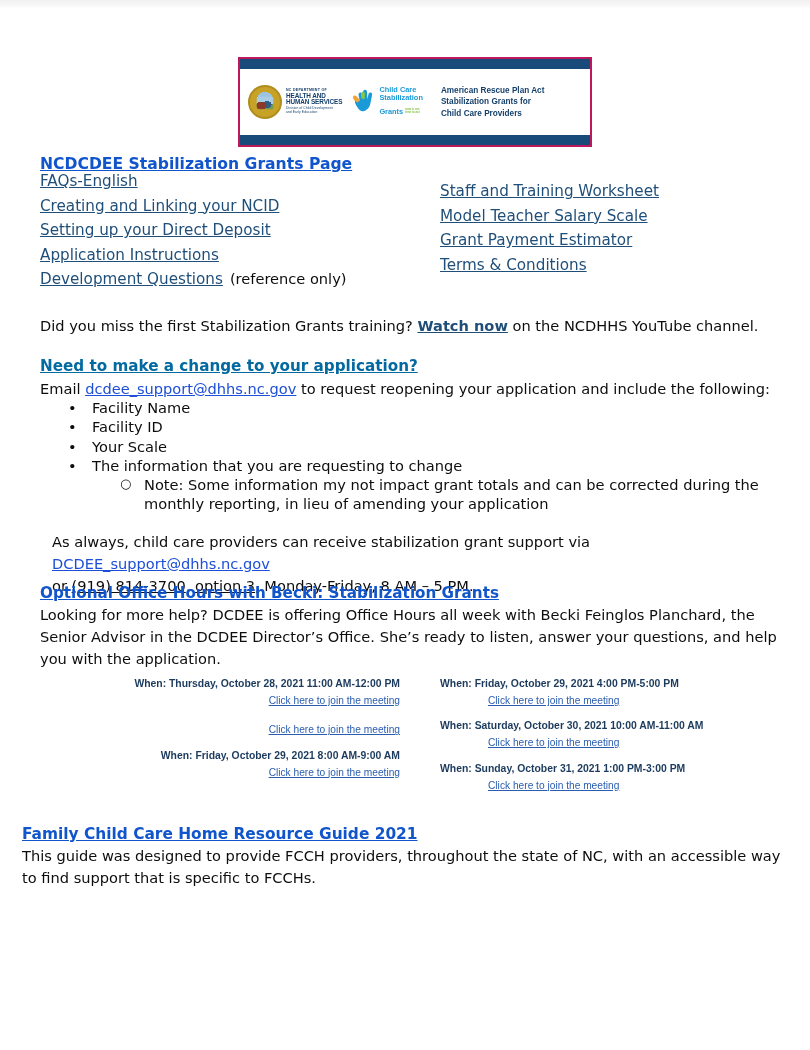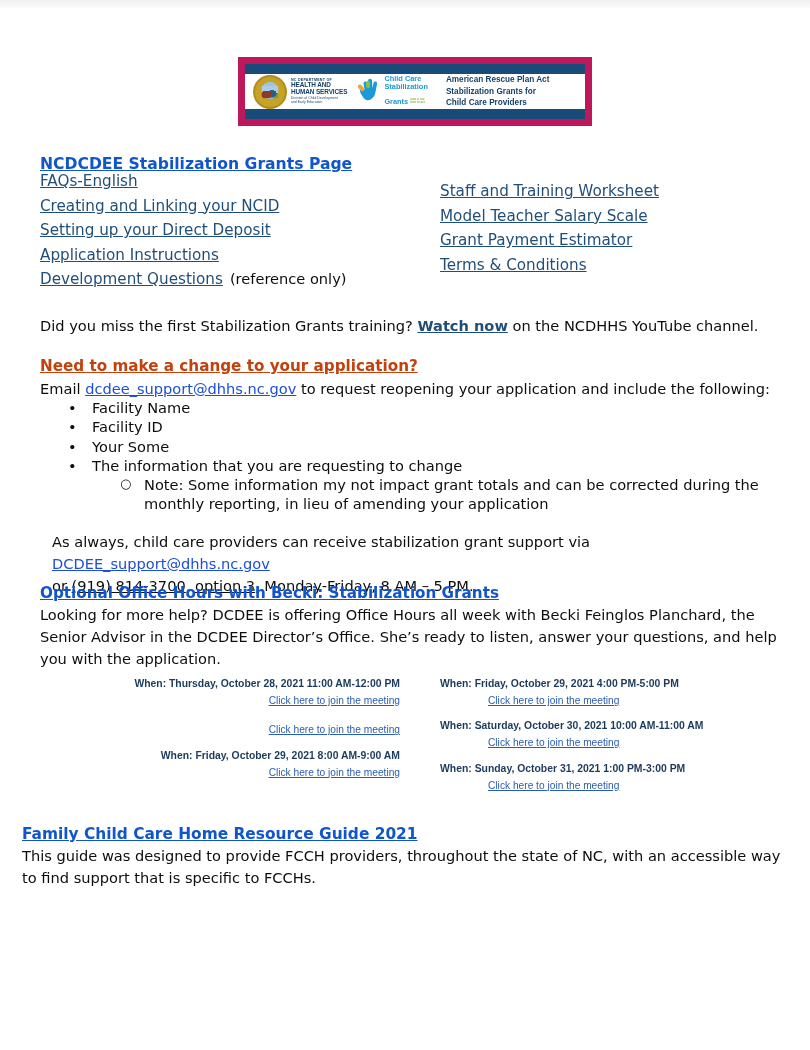--- a/index.html
+++ b/index.html
@@ -26,23 +26,23 @@
     height: 9px;
     background: linear-gradient(to bottom, #f1f1f1 0%, #f7f7f7 55%, #ffffff 100%);
   }
 
   
   .banner {
     position: absolute;
     left: 238px;
     top: 57px;
     width: 354px;
-    height: 69px;
+    height: 90px;
     background: #ffffff;
-    border: 7px solid #be185d;
+    border: 2px solid #be185d;
     box-sizing: border-box;
   }
   .banner-bar {
     position: absolute;
     left: 0; right: 0;
     height: 10px;
     background: #184A7A;
   }
   .banner-bar.top { top: 0; }
   .banner-bar.bottom { bottom: 0; }
@@ -159,21 +159,21 @@
 
   .p-watch { left: 40px; top: 315px; width: 740px; }
   .a-blue-dark { color: #1f4e79; text-decoration: underline; font-weight: bold; }
 
   .red-head {
     position: absolute;
     left: 40px; top: 357px;
     font-family: "DejaVu Sans", sans-serif;
     font-size: 15.2px;
     font-weight: bold;
-    color: #c2410c;
+    color: #0369a1;
     text-decoration: underline;
   }
 
   .p-email { left: 40px; top: 378px; width: 740px; }
   .mail-link { color: #1d4ed8; text-decoration: underline; }
 
   .bullets {
     position: absolute;
     left: 40px; top: 398px;
     width: 740px;
@@ -328,21 +328,21 @@
   <div class="para p-watch"><span>Did you miss the first Stabilization Grants training? </span><span class="a-blue-dark">Watch now</span><span> on the NCDHHS YouTube channel.</span></div>
 
   <div class="red-head">Need to make a change to your application?</div>
 
   <div class="para p-email"><span>Email </span><span class="mail-link">dcdee_support@dhhs.nc.gov</span><span> to request reopening your application and include the following:</span></div>
 
   <div class="bullets">
     <ul>
       <li><span class="b">•</span><span>Facility Name</span></li>
       <li><span class="b">•</span><span>Facility ID</span></li>
-      <li><span class="b">•</span><span>Your Some</span></li>
+      <li><span class="b">•</span><span>Your Scale</span></li>
       <li><span class="b">•</span><span>The information that you are requesting to change</span>
         <ul class="sub">
           <li><span class="b">○</span><span>Note: Some information my not impact grant totals and can be corrected during the</span><br><span>monthly reporting, in lieu of amending your application</span></li>
         </ul>
       </li>
     </ul>
   </div>
 
   <div class="para p-always"><span>As always, child care providers can receive stabilization grant support via </span><span class="mail-link">DCDEE_support@dhhs.nc.gov</span><br><span>or </span><span class="u-black">(919) 814-3700</span><span>, </span><span class="u-black">option 3</span><span>, Monday-Friday, 8 AM – 5 PM.</span></div>
 

